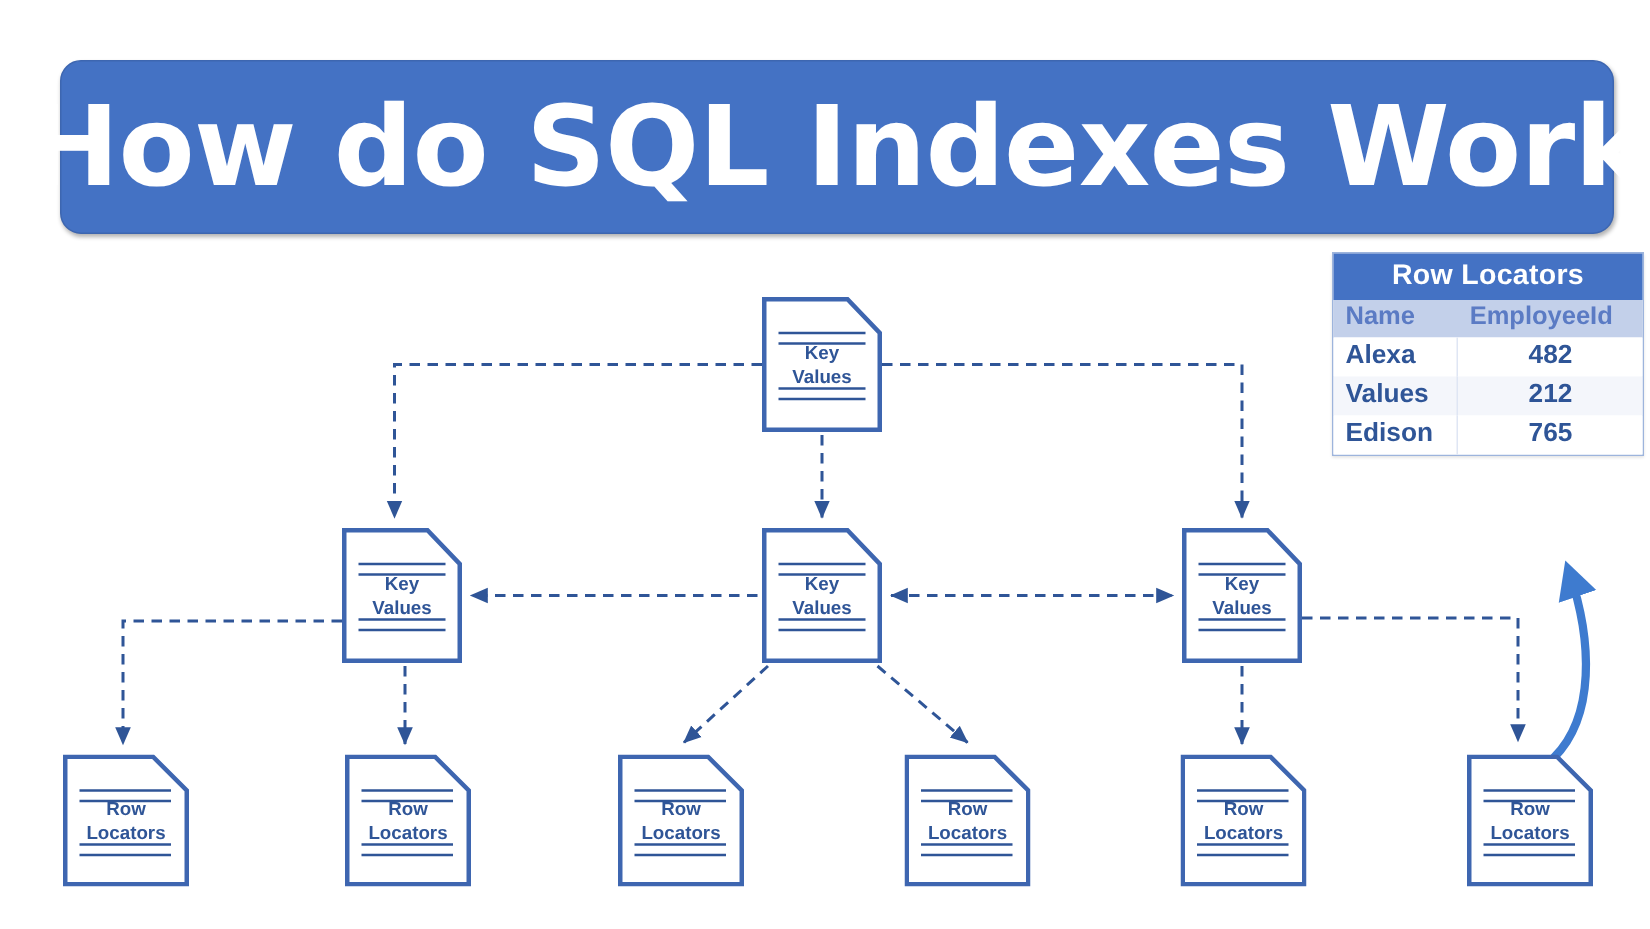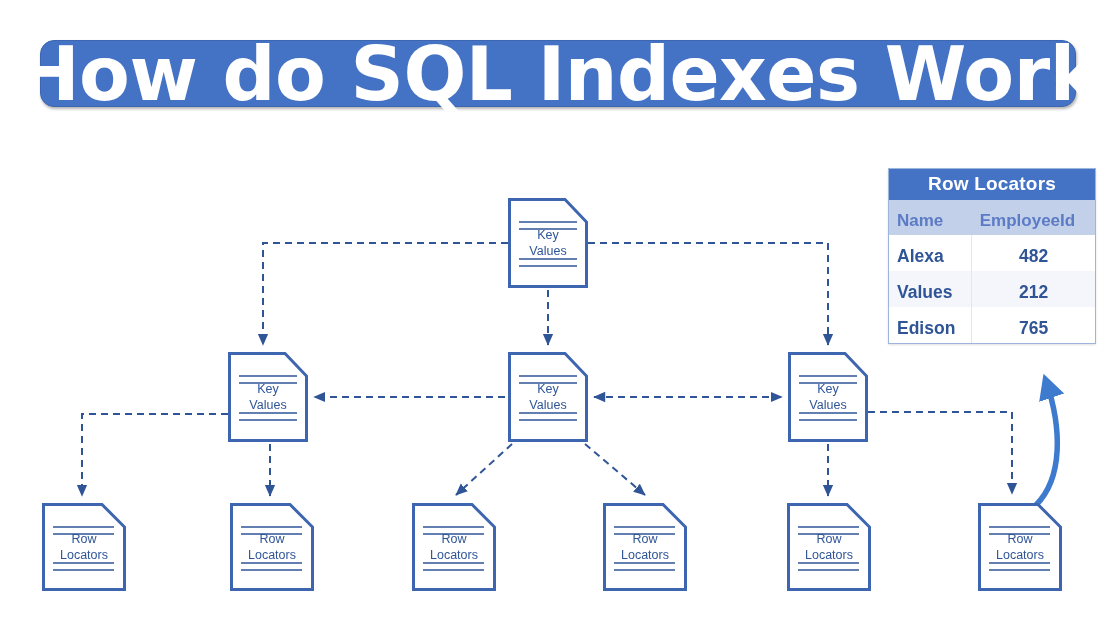--- a/index.html
+++ b/index.html
@@ -7,60 +7,60 @@
   body{
     width:1100px;height:619px;
     background:#ffffff;
     font-family:"Liberation Sans","DejaVu Sans",sans-serif;
     overflow:hidden;position:relative;
   }
   #stage{position:relative;width:1100px;height:619px;}
 
   
   .title-banner{
-    position:absolute;left:40px;top:40px;width:1036px;height:67px;
+    position:absolute;left:40px;top:40px;width:1036px;height:116px;
     background:#4472C4;border:1px solid #3d66b0;border-radius:14px;
     box-shadow:1px 2px 3px rgba(0,0,0,.30);
     display:flex;align-items:center;justify-content:center;
     box-sizing:border-box;
   }
   .title-text{
     color:#ffffff;font-size:74px;font-weight:bold;
     letter-spacing:-0.5px;line-height:1;white-space:nowrap;
     font-family:"DejaVu Sans","Liberation Sans",sans-serif;
   }
 
   
   #wires{position:absolute;left:0;top:0;width:1100px;height:619px;}
 
   
   .docnode{position:absolute;}
   .docnode .label{
     position:absolute;left:0;right:0;top:50%;transform:translateY(-50%);
-    text-align:center;color:#2F5597;font-weight:normal;
+    text-align:center;color:#2F5597;font-weight:bold;
     font-size:12.5px;line-height:16px;pointer-events:none;
   }
   .docnode .label span{display:block;}
 
   
   .rl-table{
     position:absolute;left:888px;top:168px;width:208px;
     border:1px solid #9db4dc;box-sizing:border-box;
     background:#ffffff;
     box-shadow:0 1px 2px rgba(0,0,0,.12);
   }
   .rl-title{
     background:#4472C4;color:#ffffff;text-align:center;
     font-size:19px;font-weight:bold;padding:4px 0 5px;
     letter-spacing:.2px;
   }
   .rl-table table{border-collapse:collapse;width:100%;}
   .rl-table th,.rl-table td{
     font-size:17.5px;font-weight:bold;color:#2F5597;
-    padding:11px 8px 4px;
+    padding:1px 8px 4px;
   }
   .rl-head th{
     background:#C3D0EA;color:#5B7BC4;font-size:17px;
     border:none;
   }
   .rl-head th.c-name{text-align:left;}
   .rl-head th.c-id{text-align:left;}
   .rl-table td.c-name{
     text-align:left;border-right:1px solid #dfe6f4;
     color:#2F5597;

